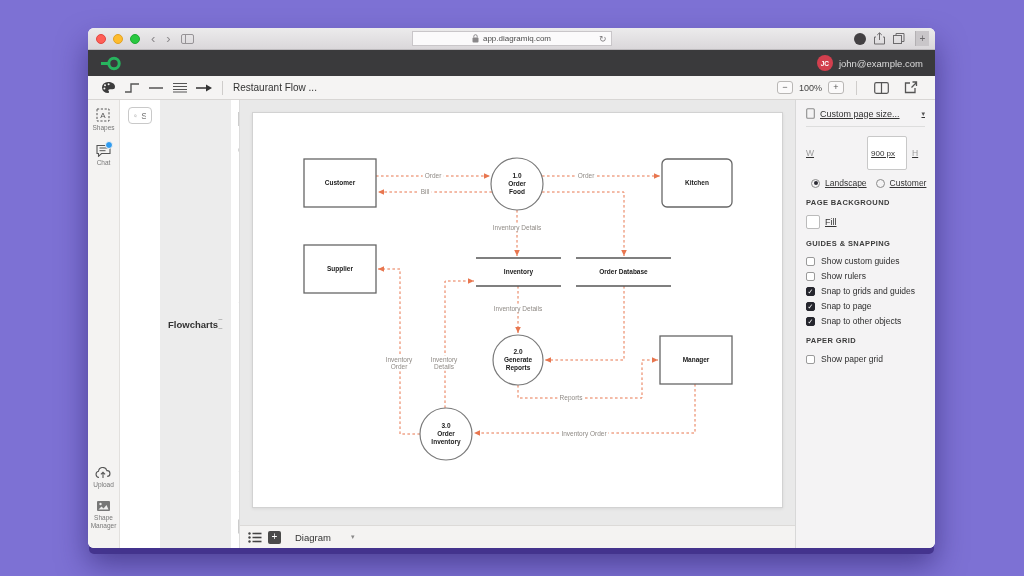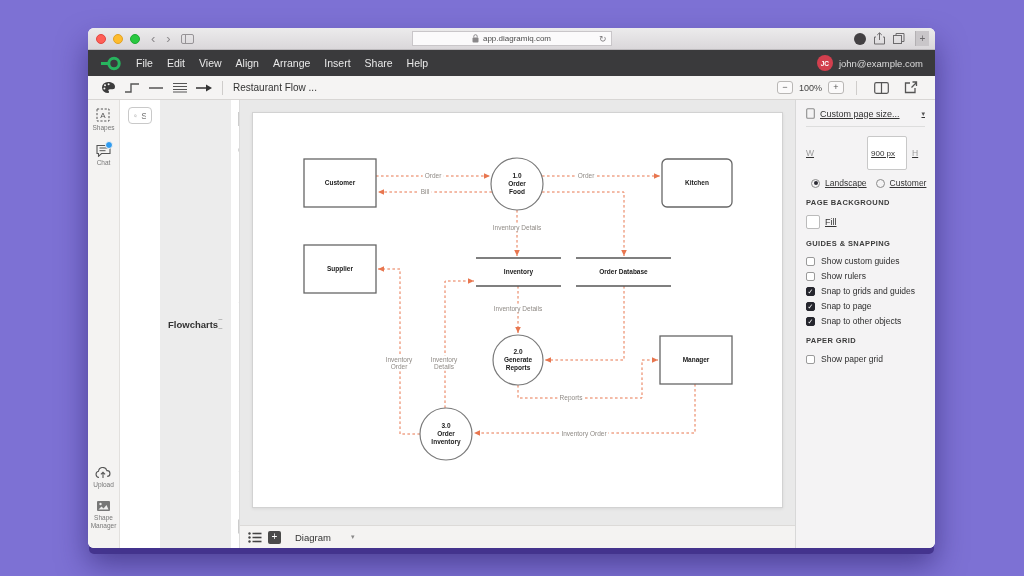--- a/index.html
+++ b/index.html
@@ -139,30 +139,20 @@
       </svg>
       <span class="newtab">+</span>
     </div>
   </div>
 
   <div class="menubar">
     <svg width="22" height="15" viewBox="0 0 22 15">
       <line x1="1" y1="7.5" x2="8" y2="7.5" stroke="#27b45e" stroke-width="3.2"></line>
       <circle cx="14" cy="7.5" r="5.2" fill="none" stroke="#27b45e" stroke-width="3"></circle>
     </svg>
-    <div id="menu-items" style="display:flex;">
-        <span class="menu-item">File</span>
-        <span class="menu-item">Edit</span>
-        <span class="menu-item">View</span>
-        <span class="menu-item">Align</span>
-        <span class="menu-item">Arrange</span>
-        <span class="menu-item">Insert</span>
-        <span class="menu-item">Share</span>
-        <span class="menu-item">Help</span>
-      </div>
     <div class="menu-right">
       <span class="avatar">JC</span>
       <span class="email">john@example.com</span>
     </div>
   </div>
 
   <div class="toolbar">
     <span class="tb-ic">
       <svg width="14" height="13" viewBox="0 0 14 13">
           <path d="M7,1 a6,5.5 0 1 0 0,11 c1.5,0 1.2-1.4 .6-2 c-.8-.8 .2-1.8 1.4-1.8 h2.5 a2.5,2.5 0 0 0 2.5-2.5 C14,2.6 10.8,1 7,1 z" fill="#3c3c3c"></path>

